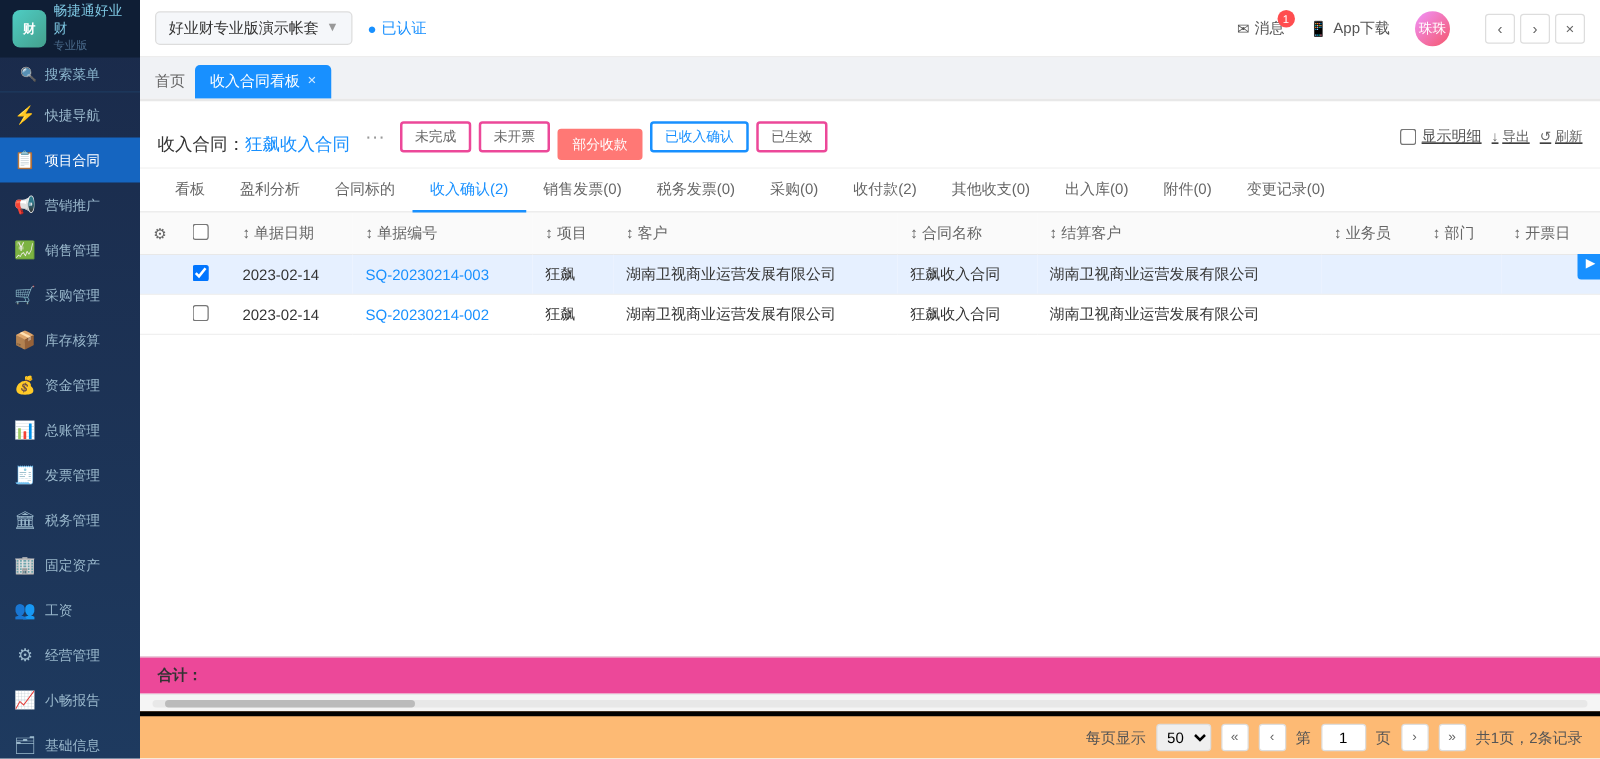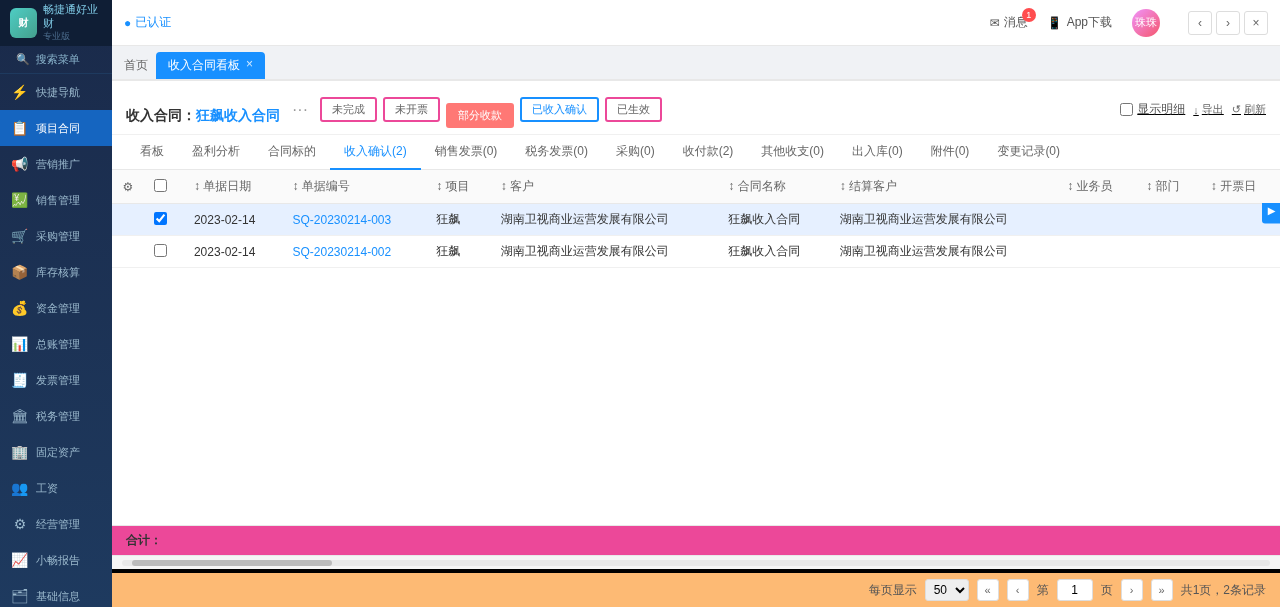--- a/index.html
+++ b/index.html
@@ -297,20 +297,24 @@
   <div class="sidebar-nav-item">
     <span class="nav-icon">🗂</span>
     <span>基础信息</span>
   </div>
 
 </div>
 
 <div class="main">
 
   <div class="topbar">
+    <div class="topbar-selector">
+      <span>好业财专业版演示帐套</span>
+      <span class="chevron">▼</span>
+    </div>
     <div class="topbar-certified">
       <span>已认证</span>
     </div>
     <div class="topbar-right">
       <div class="topbar-btn" style="position:relative;">
         <span>✉</span>
         <span>消息</span>
         <span class="badge">1</span>
       </div>
       <div class="topbar-btn">
@@ -337,21 +341,21 @@
       <div class="tab-item">
         <span>收入合同看板</span>
         <span class="tab-close">×</span>
       </div>
     </div>
 
     <div class="page-content">
 
       <div class="contract-header">
         <div style="display:flex;align-items:center;gap:12px;">
-          <div style="font-size:14px;font-weight:bold;color:#333;margin-top:12px;">
+          <div style="font-size:14px;font-weight:normal;color:#333;margin-top:12px;">
             <span>收入合同：</span><span style="color:#1890ff;">狂飙收入合同</span>
           </div>
           <span class="dots-btn">···</span>
           <div class="contract-status-bar">
             <button class="status-btn">未完成</button>
             <button class="status-btn">未开票</button>
             <button class="status-btn active">部分收款</button>
             <button class="status-btn blue">已收入确认</button>
             <button class="status-btn">已生效</button>
           </div>

